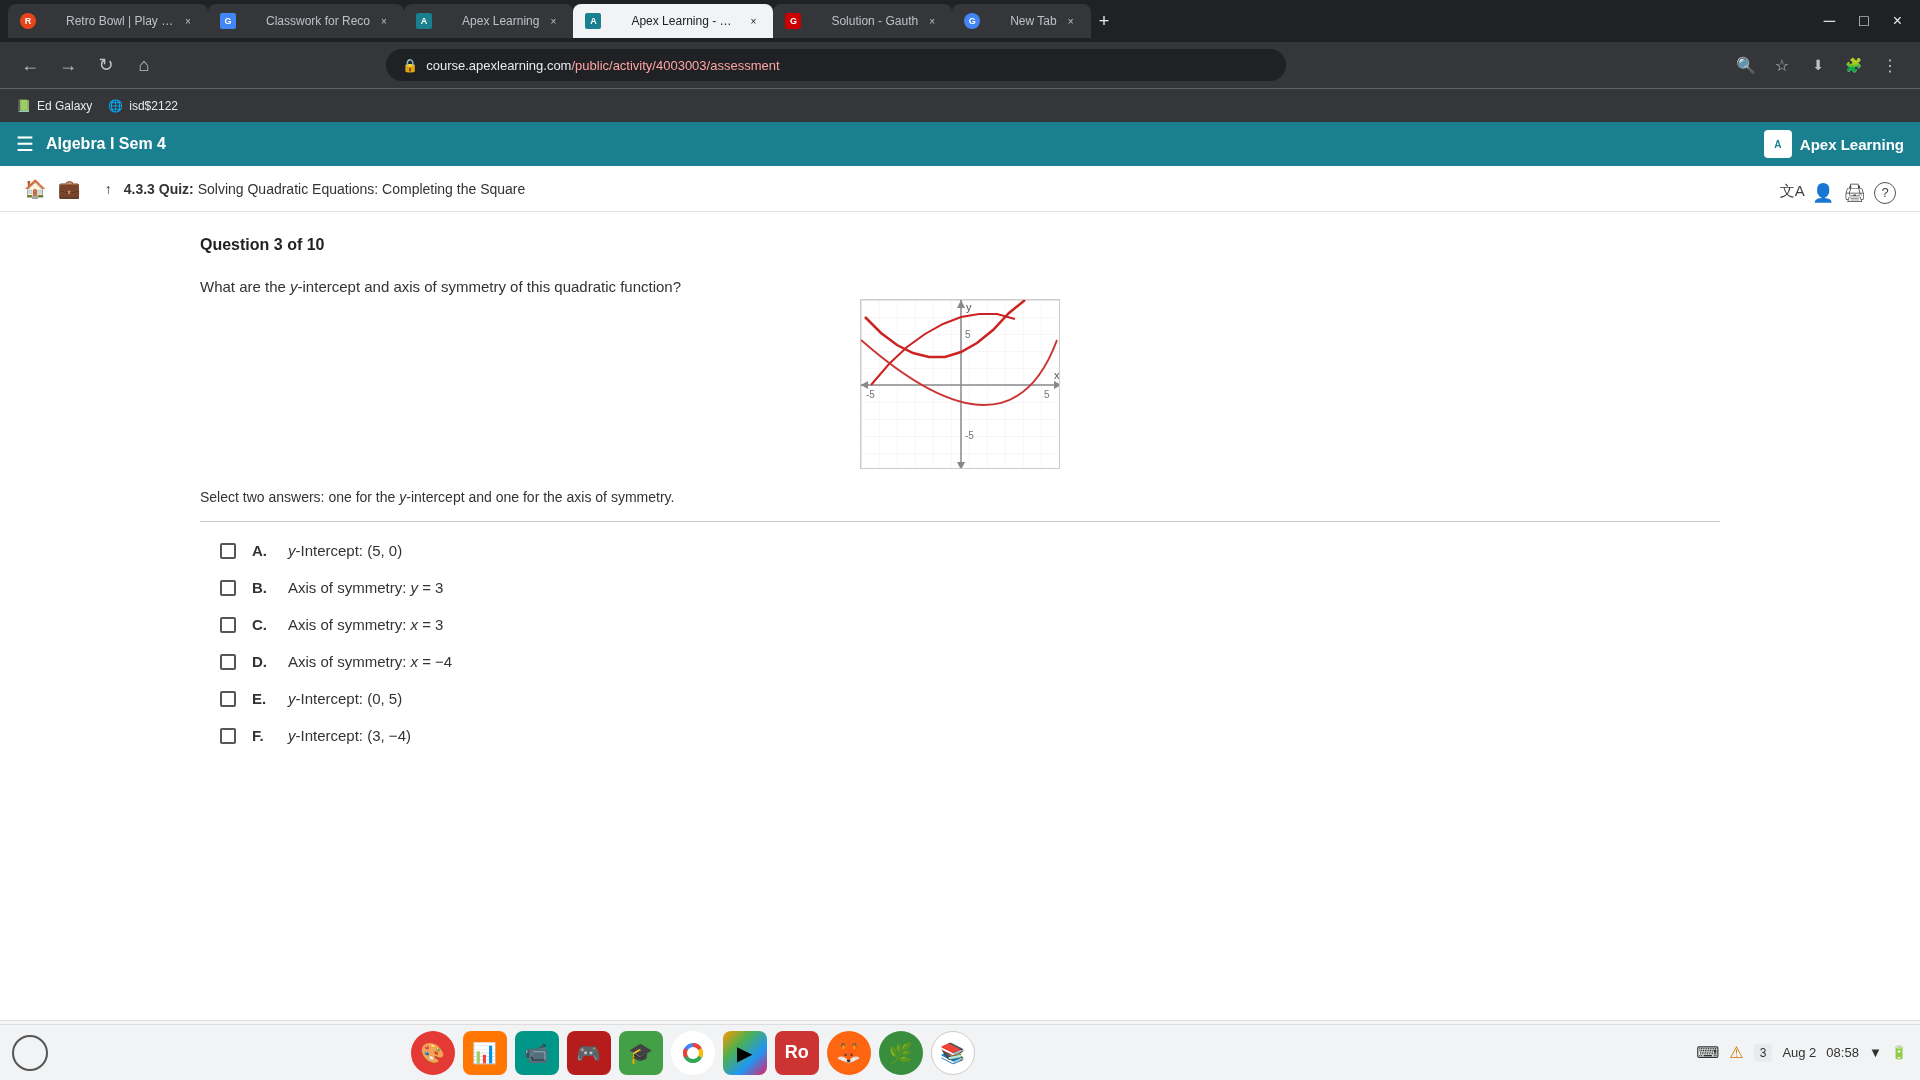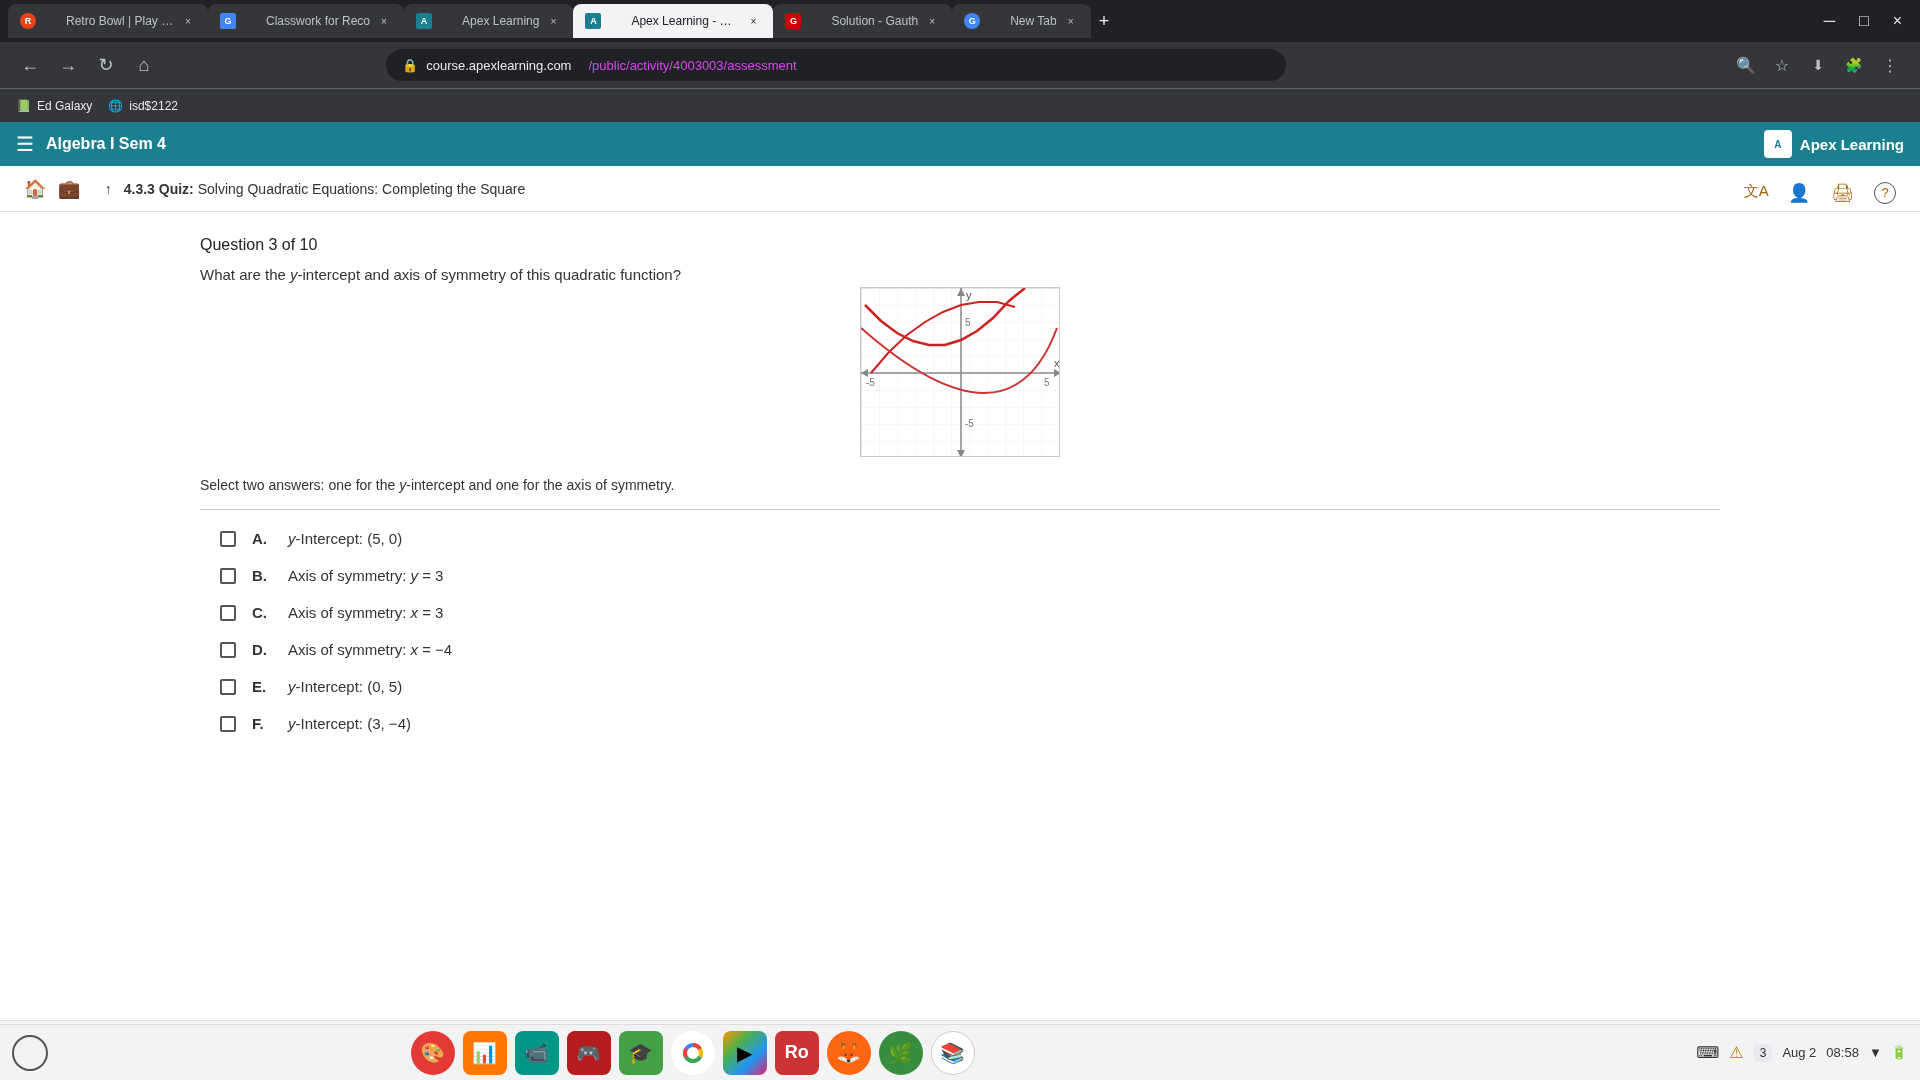--- a/index.html
+++ b/index.html
@@ -38,27 +38,27 @@
     .course-title { color: white; font-size: 16px; font-weight: bold; }
     .apex-logo { margin-left: auto; color: white; font-size: 15px; font-weight: bold; display: flex; align-items: center; gap: 8px; }
     .apex-logo-icon { width: 28px; height: 28px; background: white; border-radius: 4px; display: flex; align-items: center; justify-content: center; font-size: 10px; font-weight: bold; color: #1a7f8e; }
 
     
     .quiz-header { background: white; height: 46px; display: flex; align-items: center; padding: 0 24px; border-bottom: 1px solid #e0e0e0; }
     .quiz-nav-icons { display: flex; gap: 12px; color: #555; }
     .quiz-nav-icon { font-size: 18px; cursor: pointer; color: #555; }
     .quiz-title-bar { margin-left: 24px; font-size: 14px; color: #333; }
     .quiz-title-bar strong { font-weight: bold; }
-    .quiz-right-icons { margin-left: auto; display: flex; gap: 20px; color: #a16207; font-size: 18px; margin-top: 8px; }
+    .quiz-right-icons { margin-left: auto; display: flex; gap: 8px; color: #404040; font-size: 18px; margin-top: 8px; }
     .quiz-right-icon { cursor: pointer; }
 
     
     .main-content { background: white; padding: 24px 200px 24px 200px; overflow-y: auto; height: calc(1080px - 42px - 46px - 34px - 44px - 46px - 60px); }
 
-    .question-number { font-size: 16px; font-weight: normal; color: #222; margin-bottom: 12px; }
+    .question-number { font-size: 16px; font-weight: bold; color: #222; margin-bottom: 24px; }
     .question-text { font-size: 15px; color: #333; margin-bottom: 4px; }
     .question-text em { font-style: italic; }
 
     
     .graph-container { display: flex; justify-content: center; margin-bottom: 20px; }
     .graph-box { width: 200px; height: 170px; border: 1px solid #ccc; background: white; position: relative; overflow: hidden; }
 
     
     .instructions { font-size: 14px; color: #333; margin-bottom: 16px; }
     .instructions em { font-style: italic; }
@@ -138,21 +138,21 @@
   </div>
 
   <div class="address-bar">
     <button class="nav-btn">←</button>
     <button class="nav-btn">→</button>
     <button class="nav-btn">↻</button>
     <button class="nav-btn">⌂</button>
     <div class="url-bar">
       <span style="color:#bdc1c6;font-size:13px;">🔒</span>
       <span class="url-text">
-        <span style="color:#e8eaed;">course.apexlearning.com</span><span style="color:#d946ef;margin-left:17px;">/public/activity/4003003/assessment</span>
+        <span style="color:#e8eaed;">course.apexlearning.com</span><span style="color:#fca5a5;">/public/activity/4003003/assessment</span>
       </span>
     </div>
     <div class="address-icons">
       <div class="addr-icon">🔍</div>
       <div class="addr-icon">☆</div>
       <div class="addr-icon" style="font-size:14px;">⬇</div>
       <div class="addr-icon" style="font-size:14px;">🧩</div>
       <div class="addr-icon">⋮</div>
     </div>
   </div>

